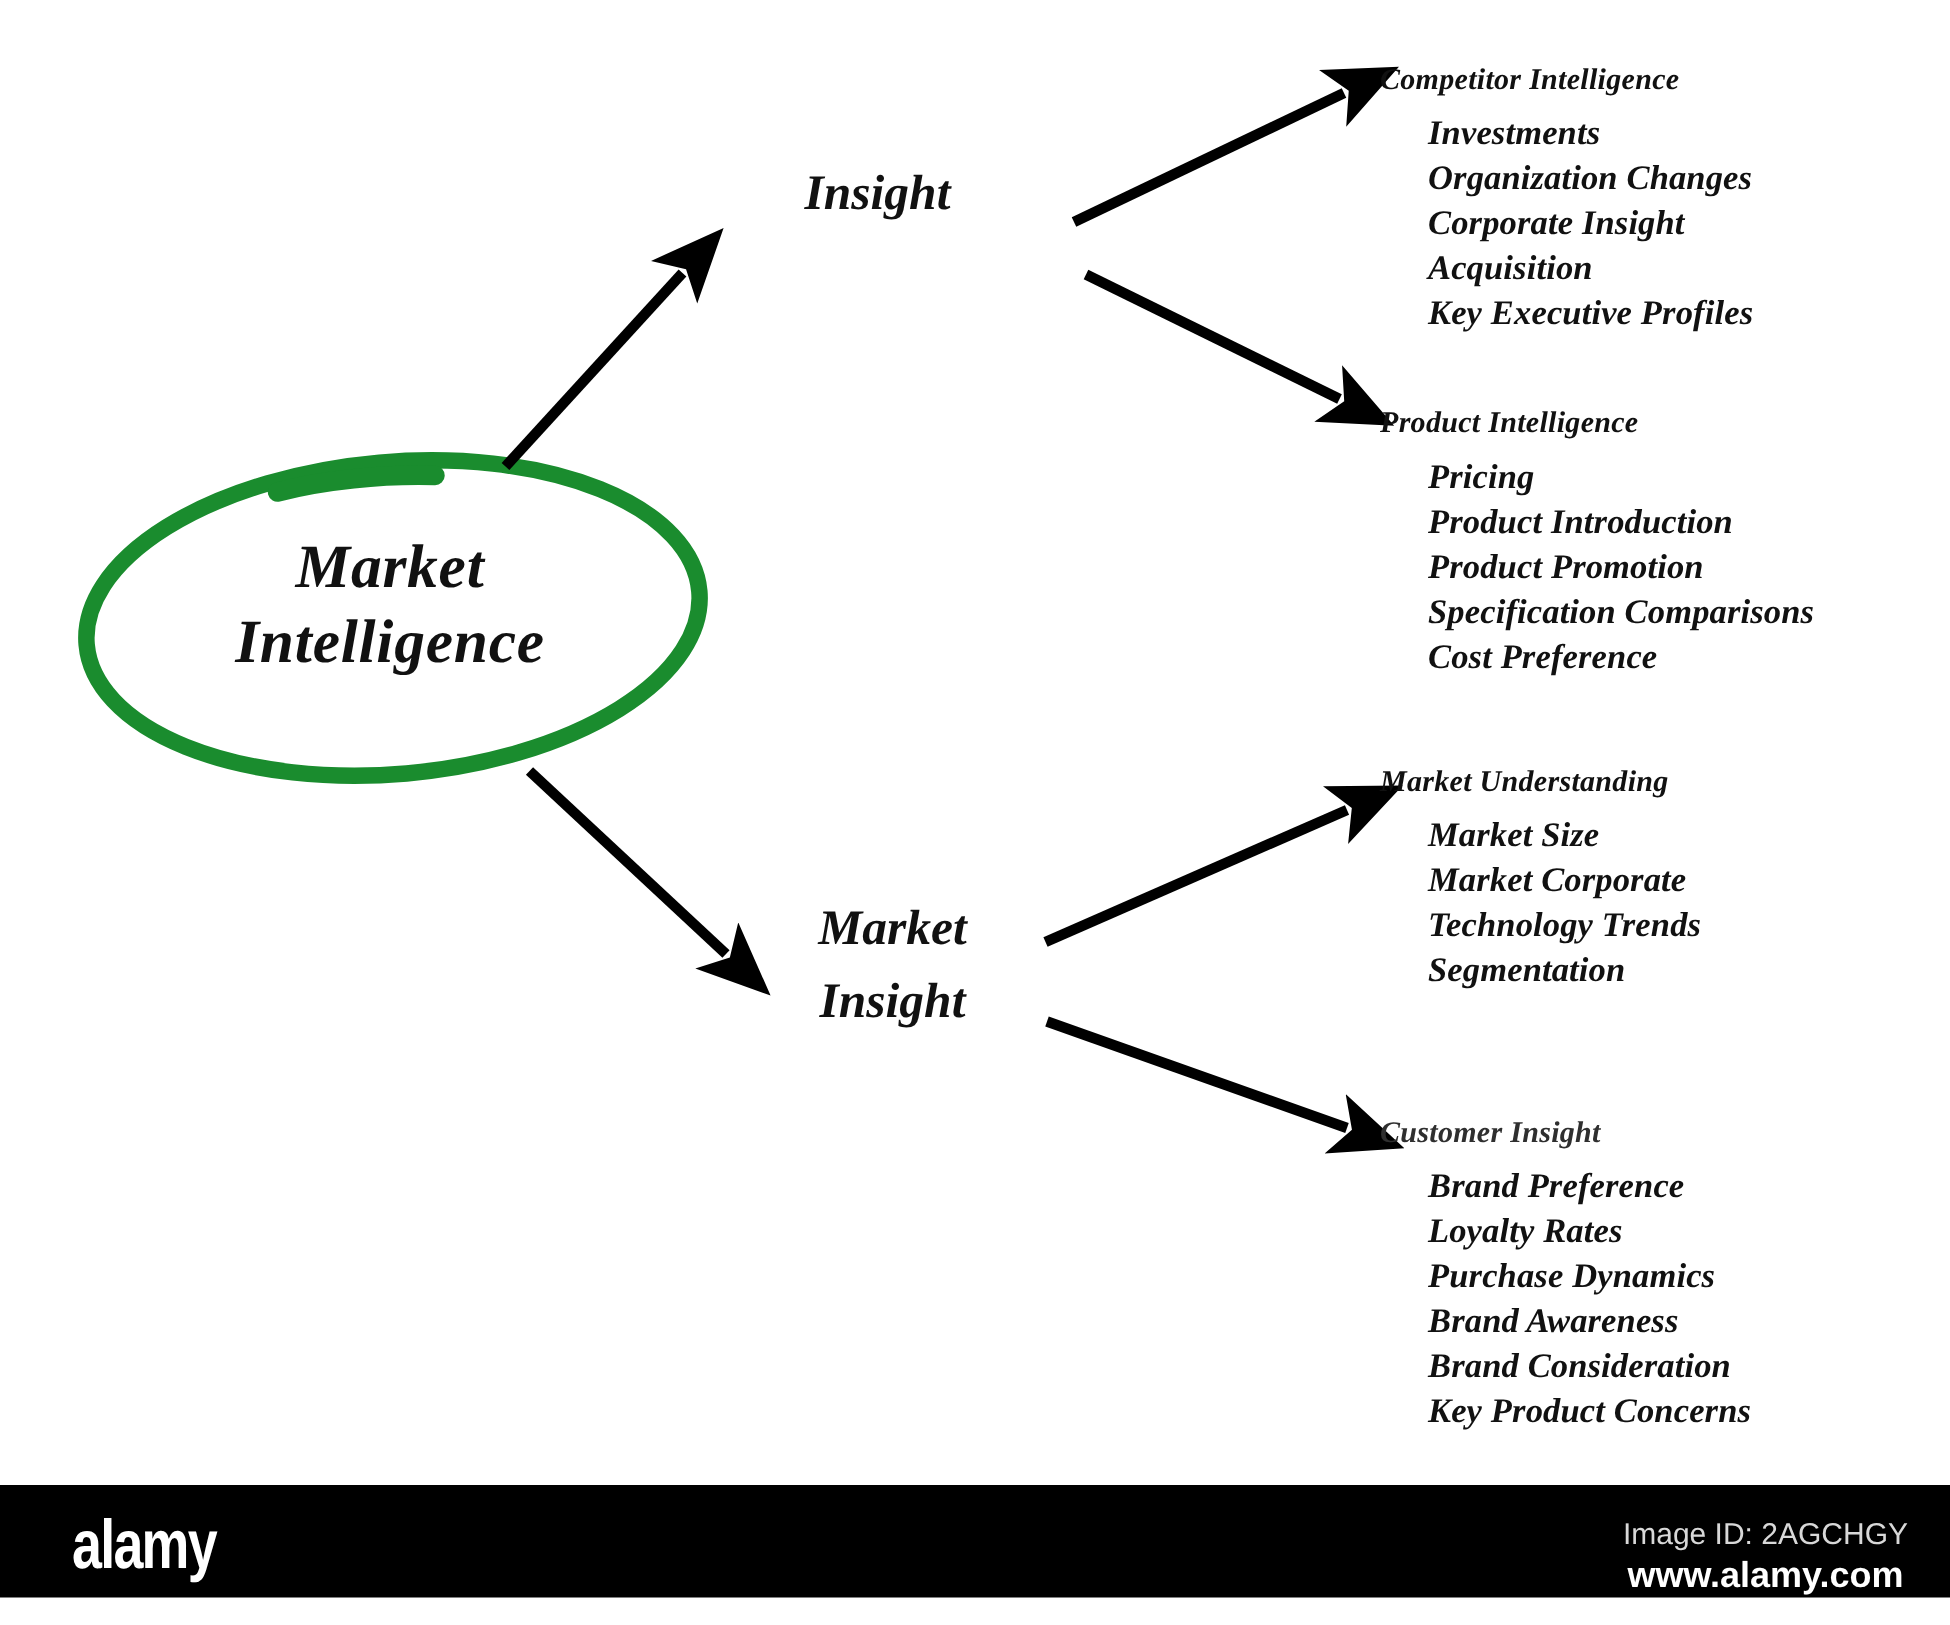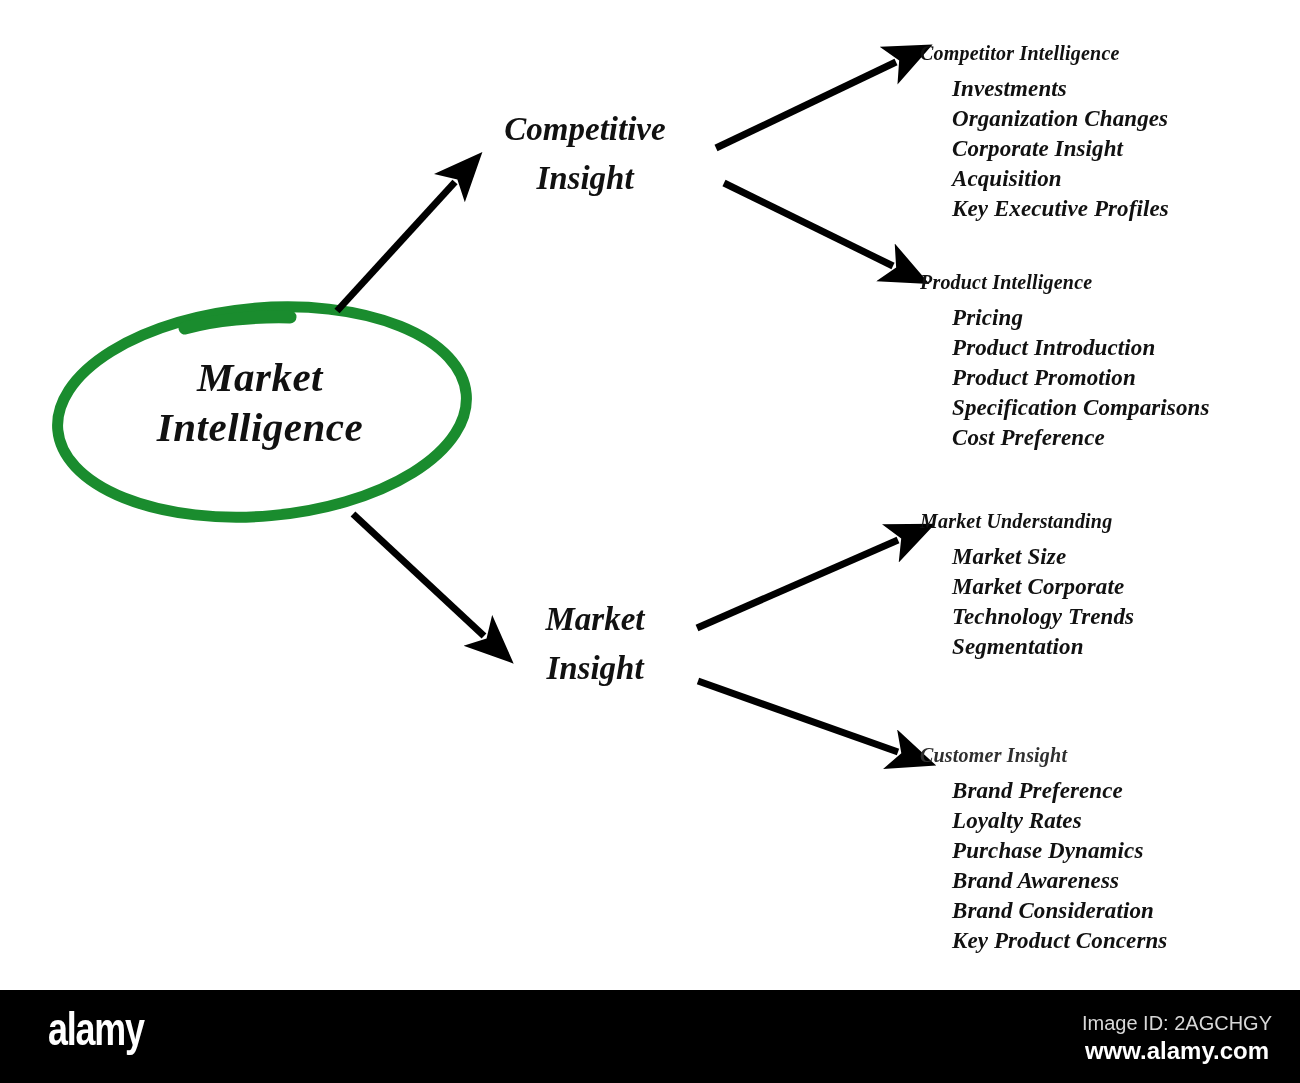--- a/index.html
+++ b/index.html
@@ -96,21 +96,21 @@
   #sec-customer   { top: 738px; }
 
   #sec-customer .section-title { color: #2f2f2f; }
 
   
   #footer-bar {
     position: absolute;
     left: 0;
     top: 990px;
     width: 1300px;
-    height: 93px;
+    height: 75px;
     background: #000000;
     font-family: "Liberation Sans", "DejaVu Sans", sans-serif;
   }
   #alamy-logo {
     position: absolute;
     left: 48px;
     top: 16px;
     color: #ffffff;
     font-size: 46px;
     font-weight: bold;
@@ -167,21 +167,20 @@
 
     <line x1="698" y1="681" x2="898" y2="752" stroke="#000000" stroke-width="7" marker-end="url(#arrowhead)"></line>
   </svg>
 
   <div id="center-node">
     <span class="ml-line1">Market</span>
     <span class="ml-line2">Intelligence</span>
   </div>
 
   <div class="mid-label" id="mid-competitive">
-    <span>Competitive</span>
     <span>Insight</span>
   </div>
 
   <div class="mid-label" id="mid-market">
     <span>Market</span>
     <span>Insight</span>
   </div>
 
   <div class="section" id="sec-competitor">
     <div class="section-title">Competitor Intelligence</div>

